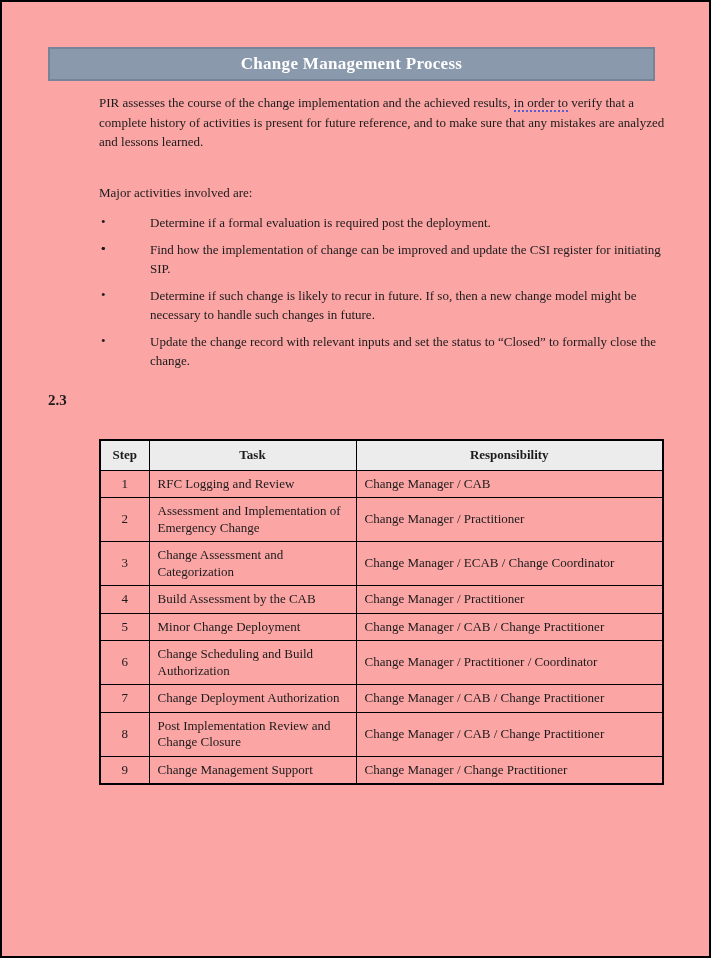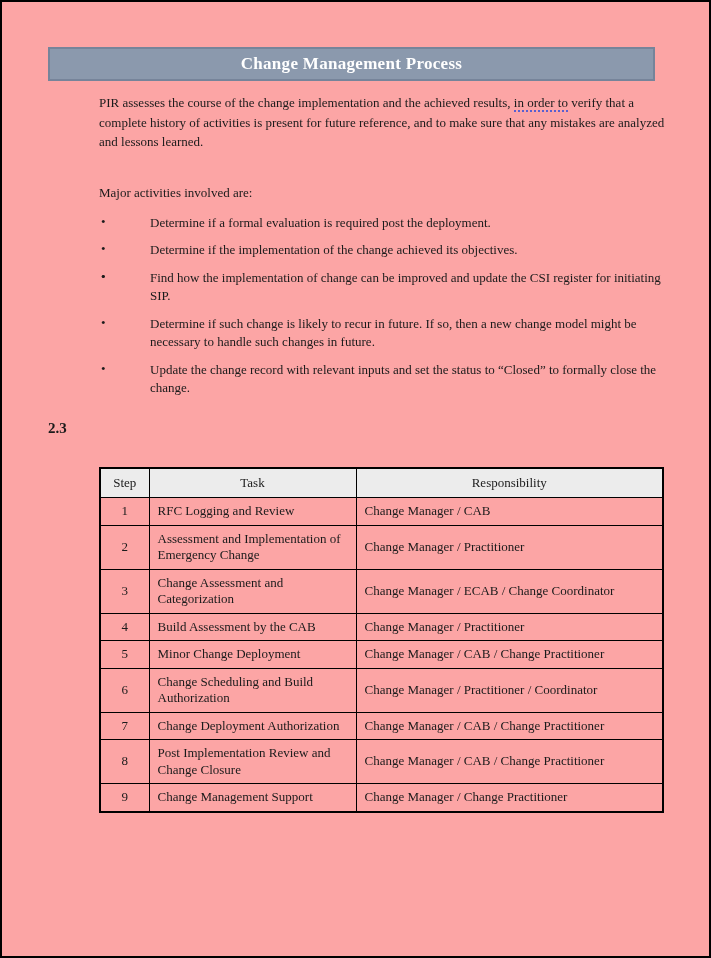--- a/index.html
+++ b/index.html
@@ -91,21 +91,21 @@
   }
   .tasks-table th, .tasks-table td {
     border: 1px solid #000000;
     line-height: 16.5px;
     padding: 5px 8px;
     vertical-align: middle;
     overflow: hidden;
   }
   .tasks-table th {
     background: #ececec;
-    font-weight: normal;
+    font-weight: bold;
     text-align: center;
     padding: 6px 8px;
   }
   .col-step { width: 49px; }
   .col-task { width: 207px; }
   .col-resp { width: 307px; }
   td.step { text-align: center; }
 </style>
 </head>
 <body>
@@ -118,21 +118,21 @@
 
   <div class="content">
 
 
     <p class="para"><span>PIR assesses the course of the change implementation and the achieved results, </span><span class="grammar">in order to</span><span> verify that a complete history of activities is present for future reference, and to make sure that any mistakes are analyzed and lessons learned.</span></p>
 
     <p class="activities-label">Major activities involved are:</p>
 
     <ul class="bullets">
       <li><span class="marker">•</span><span>Determine if a formal evaluation is required post the deployment.</span></li>
-      <li><span class="marker">•</span><span>Determine if the implementation of the change achieved its objectives.</span></li>
+      <li><span class="marker">•</span></li>
       <li><span class="marker">•</span></li>
       <li><span class="marker">•</span><span>Find how the implementation of change can be improved and update the CSI register for initiating SIP.</span></li>
       <li><span class="marker">•</span><span>Determine if such change is likely to recur in future. If so, then a new change model might be necessary to handle such changes in future.</span></li>
       <li><span class="marker">•</span><span>Update the change record with relevant inputs and set the status to “Closed” to formally close the change.</span></li>
     </ul>
 
     <div class="sec2-heading">
       <span class="sec2-num">2.3</span>
     </div>
 

